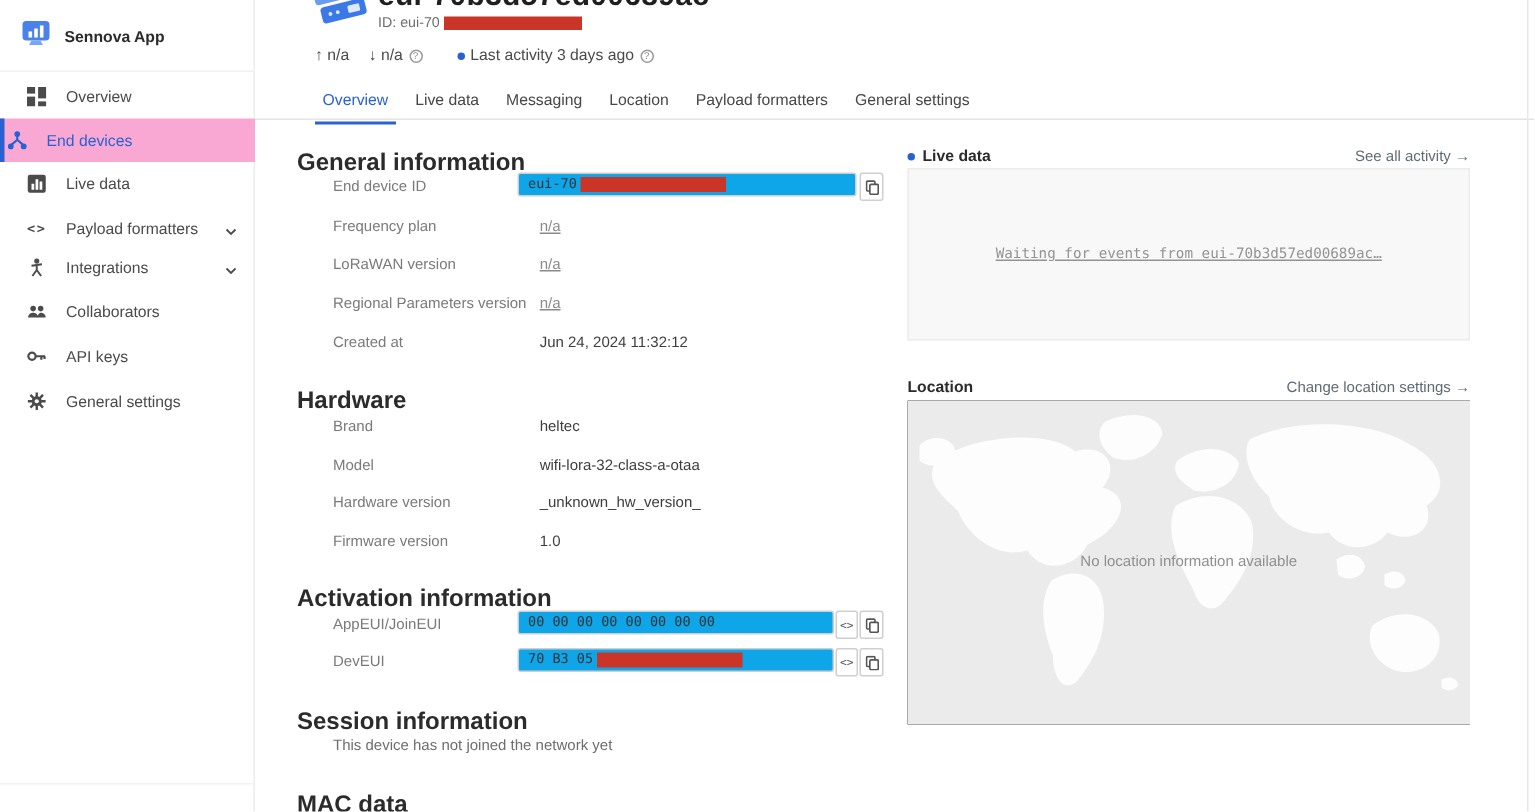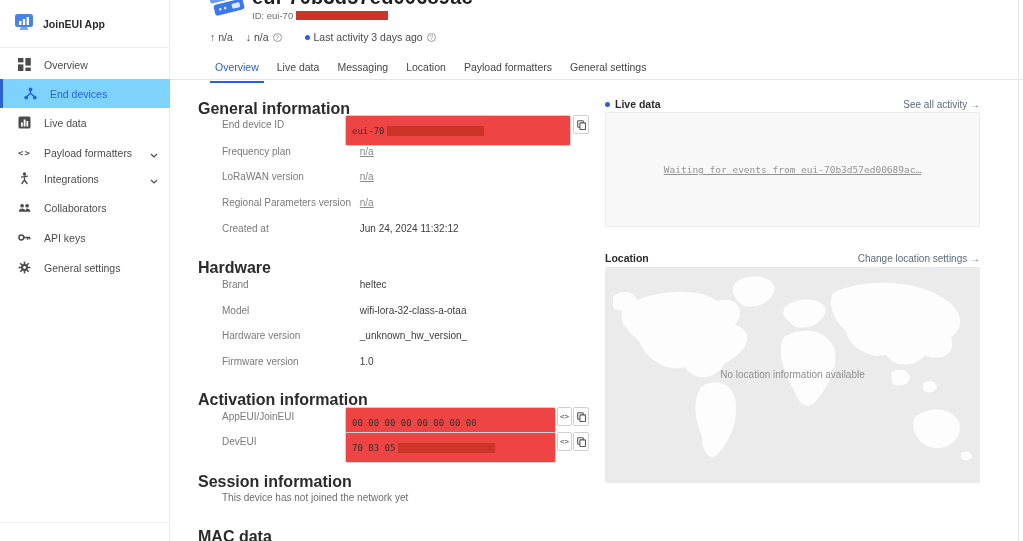--- a/index.html
+++ b/index.html
@@ -7,21 +7,21 @@
   body{background:#fff;font-family:"Liberation Sans","DejaVu Sans",sans-serif;}
   #page{position:relative;width:1023px;height:541px;overflow:hidden;background:#fff;}
 
   
   .sidebar{position:absolute;left:0;top:0;width:170px;height:541px;background:#fff;border-right:1px solid #ececec;}
   .logo-row{position:absolute;left:14px;top:12px;display:flex;align-items:center;gap:9px;}
   .logo-name{font-size:10.5px;font-weight:bold;color:#2b2b2b;}
   .side-div{position:absolute;left:0;width:170px;height:1px;background:#f1f1f1;}
   .nav-item{position:absolute;left:0;width:170px;height:29px;display:flex;align-items:center;padding-left:18px;gap:13px;cursor:pointer;}
   .nav-item .nav-label{font-size:10.5px;color:#4b4b4b;}
-  .nav-item.active{background:#7dd3fc;border-left:3px solid var(--accent);padding-left:21px;}
+  .nav-item.active{background:#f9a8d4;border-left:3px solid var(--accent);padding-left:2px;}
   .nav-item.active .nav-label{color:var(--accent);}
   .nav-icon{width:13px;height:13px;display:inline-flex;align-items:center;justify-content:center;flex:none;}
   .nav-code{font-family:"DejaVu Sans Mono",monospace;font-size:9px;font-weight:bold;color:#4b4b4b;letter-spacing:1px;}
   .chev{position:absolute;right:12px;top:50%;transform:translateY(-50%);}
 
   
   .main-border-right{position:absolute;left:1018px;top:0;width:1px;height:541px;background:#e8e8e8;}
   .dev-icon{position:absolute;left:207px;top:-15px;}
   .dev-title{position:absolute;left:252px;top:-14px;font-size:20px;font-weight:bold;color:#1f1f1f;letter-spacing:0.2px;}
   .dev-idrow{position:absolute;left:252px;top:10px;font-size:9.5px;color:#6e6e6e;display:flex;align-items:center;gap:3px;}
@@ -37,21 +37,21 @@
   .tab.active{color:var(--accent);}
   .tab.active::after{content:"";position:absolute;left:0;right:0;bottom:-2px;height:2px;background:var(--accent);}
   .header-border{position:absolute;left:170px;top:79px;width:853px;height:1px;background:#e4e4e4;}
 
   
   .sec-head{position:absolute;left:198px;font-size:16px;font-weight:bold;color:#2b2b2b;}
   .irow{position:absolute;left:210px;font-size:10px;margin-left:12px;}
   .irow .lbl{display:inline-block;width:135px;color:var(--muted);}
   .irow .val{color:var(--ink);}
   .irow .val.na{color:#8a8a8a;text-decoration:underline;}
-  .fieldbox{position:absolute;height:31px;border:1px solid #cfcfcf;border-radius:2px;background:#ef4444;display:flex;align-items:center;padding:0 6px;font-family:"DejaVu Sans Mono",monospace;font-size:9px;color:#333;}
+  .fieldbox{position:absolute;height:16px;border:1px solid #cfcfcf;border-radius:2px;background:#0ea5e9;display:flex;align-items:center;padding:0 6px;font-family:"DejaVu Sans Mono",monospace;font-size:9px;color:#333;}
   .minibtn{position:absolute;height:19px;border:1px solid #cfcfcf;border-radius:2px;background:#fff;display:flex;align-items:center;justify-content:center;cursor:pointer;}
   .code-glyph{font-family:"DejaVu Sans Mono",monospace;font-size:7.5px;color:#555;letter-spacing:0;}
 
   
   .panel-headrow{position:absolute;left:605px;width:375px;display:flex;justify-content:space-between;align-items:center;}
   .panel-title{font-size:10.5px;font-weight:bold;color:#2b2b2b;display:flex;align-items:center;gap:5px;}
   .panel-link{font-size:10px;color:#5f6b74;text-decoration:none;cursor:pointer;}
   .live-panel{position:absolute;left:605px;top:112px;width:375px;height:115px;background:#f8f8f8;border:1px solid #ececec;display:flex;align-items:center;justify-content:center;}
   .live-panel .msg{font-family:"DejaVu Sans Mono",monospace;font-size:9.5px;color:#939393;text-decoration:underline;}
   .map-panel{position:absolute;left:605px;top:267px;width:375px;height:216px;background:#404040;overflow:hidden;}
@@ -67,21 +67,21 @@
     <div class="logo-row">
       <span>
         <svg width="20" height="20" viewBox="0 0 20 20">
             <rect x="1" y="2" width="18" height="13" rx="2.5" fill="#4a82ea"></rect>
             <rect x="5" y="9" width="2.4" height="4" fill="#fff"></rect>
             <rect x="8.8" y="7" width="2.4" height="6" fill="#fff"></rect>
             <rect x="12.6" y="5" width="2.4" height="8" fill="#fff"></rect>
             <path d="M7 15 h6 l1.6 3 h-9.2 Z" fill="#7aa6f0"></path>
           </svg>
       </span>
-      <span class="logo-name">JoinEUI App</span>
+      <span class="logo-name">Sennova App</span>
     </div>
     <div class="side-div" style="top:47px"></div>
 
     <div class="nav-item" style="top:50px">
       <span class="nav-icon">
         <svg width="13" height="13" viewBox="0 0 13 13">
             <rect x="0" y="0" width="5.4" height="4.4" fill="#4b4b4b"></rect>
             <rect x="7.4" y="0" width="5.4" height="7.6" fill="#4b4b4b"></rect>
             <rect x="0" y="6.4" width="5.4" height="6.6" fill="#4b4b4b"></rect>
             <rect x="7.4" y="9.6" width="5.4" height="3.4" fill="#4b4b4b"></rect>

